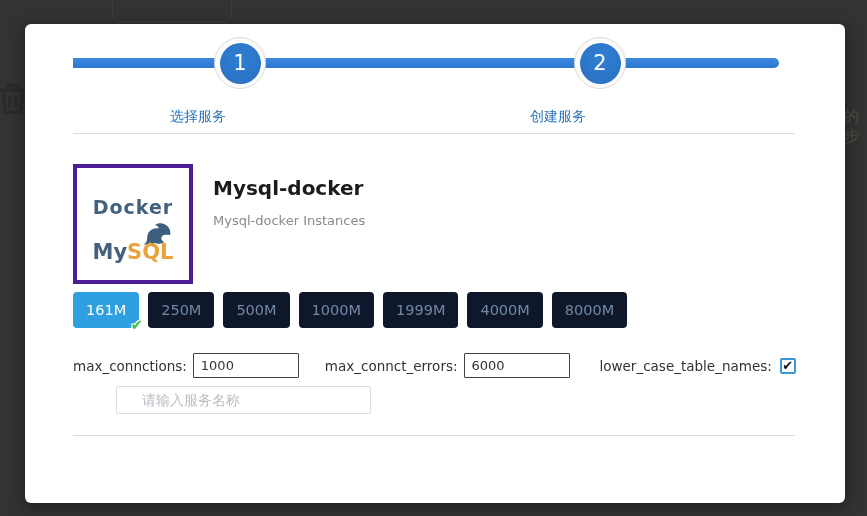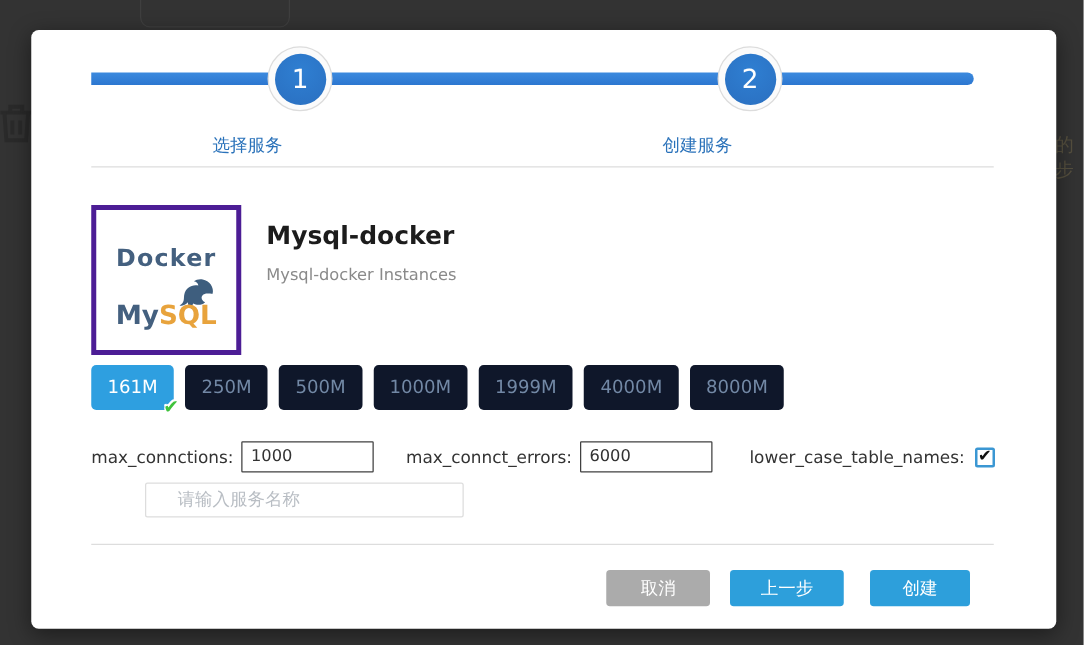--- a/index.html
+++ b/index.html
@@ -144,20 +144,15 @@
       <input class="param-input" type="text" value="6000" style="">
       <span class="gap-b"></span>
       <span class="param-label">lower_case_table_names:</span>
       <span class="checkbox">✔</span>
     </div>
 
     <input class="name-input" type="text" placeholder="请输入服务名称" style="">
 
     <div class="divider divider-bottom"></div>
 
-    <div class="footer">
-      <button class="btn btn-cancel">取消</button>
-      <button class="btn btn-prev">上一步</button>
-      <button class="btn btn-create">创建</button>
-    </div>
 
   </div>
 </div>
 
 </body></html>

